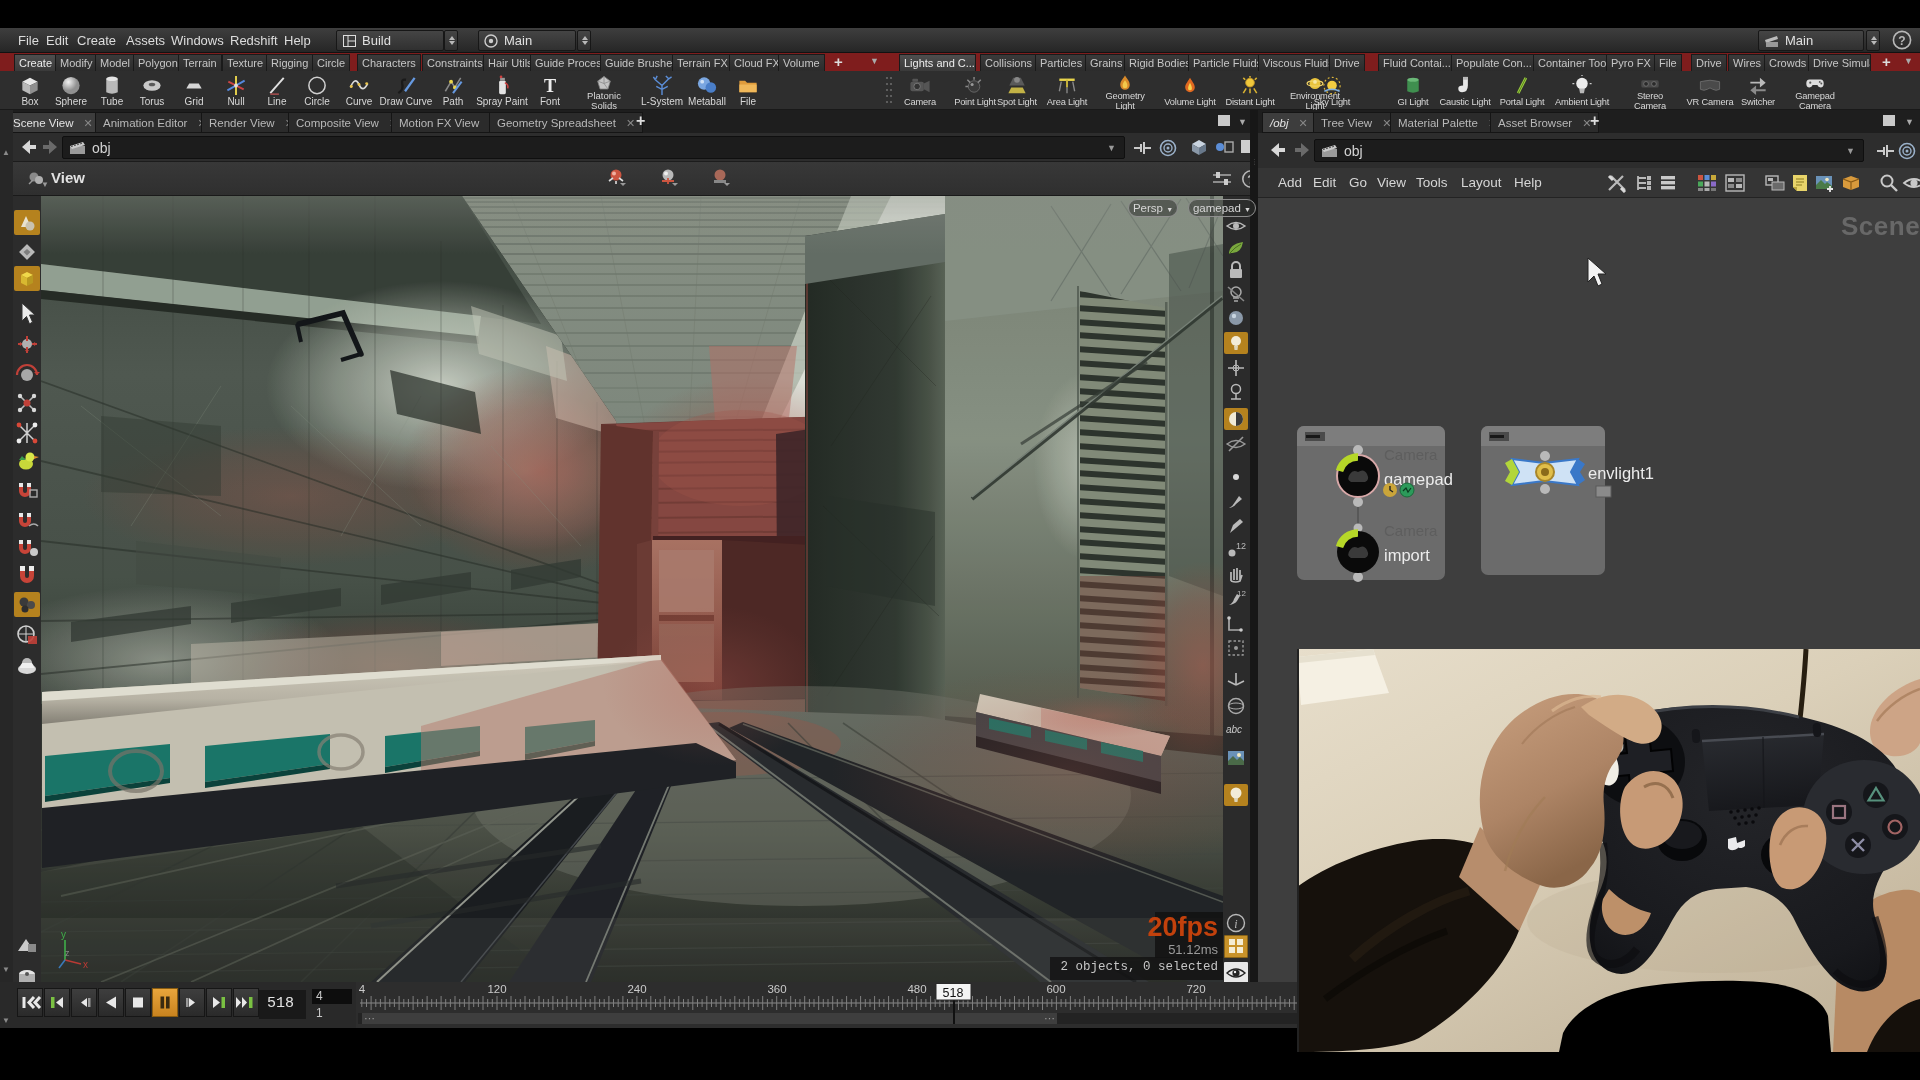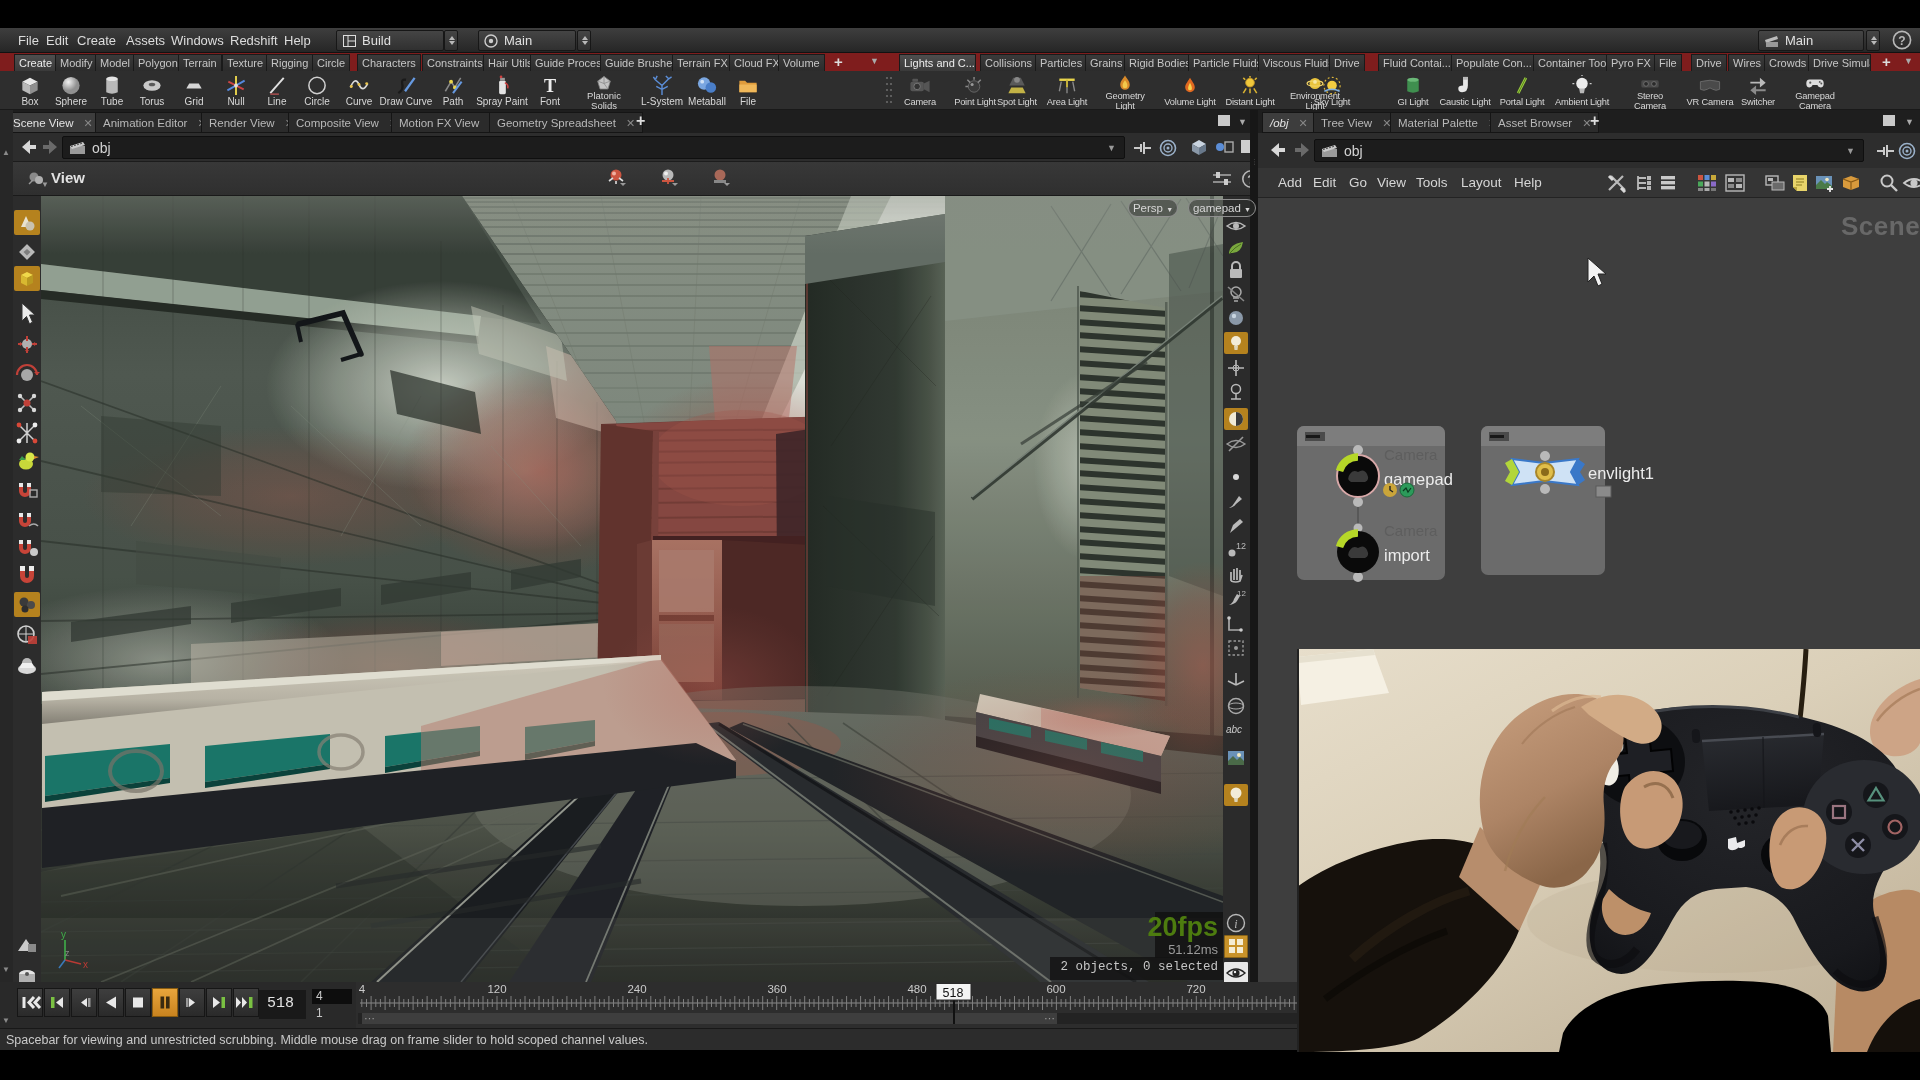--- a/index.html
+++ b/index.html
@@ -877,21 +877,21 @@
 <ellipse cx="672" cy="490" rx="110" ry="80" fill="url(#redglow2)" opacity="0.4"></ellipse>
 <rect x="0" y="0" width="1182" height="58" fill="url(#fog)"></rect>
 <rect x="0" y="722" width="1182" height="64" fill="#7d8177" opacity="0.15"></rect>
 <rect x="0" y="0" width="1182" height="786" fill="#141814" opacity="0.06"></rect>
 </svg>
 
   <div class="abs" style="left:1128px;top:199px;width:50px;height:18px;border:1px solid #8f8f8f;border-radius:9px;background:rgba(45,48,45,0.55);font-size:11.5px;color:#d6d6d6;text-align:center;line-height:16px">Persp <span style="font-size:7px">▼</span></div>
   <div class="abs" style="left:1188px;top:199px;width:68px;height:18px;border:1px solid #8f8f8f;border-radius:9px;background:rgba(45,48,45,0.55);font-size:11.5px;color:#d6d6d6;text-align:center;line-height:16px">gamepad <span style="font-size:7px">▼</span></div>
   <div class="abs" style="left:1155px;top:912px;width:68px;height:46px;background:rgba(16,16,16,0.78)"></div>
   <div class="abs" style="left:1050px;top:957px;width:173px;height:23px;background:rgba(18,18,18,0.82)"></div>
-  <div class="abs" style="left:1138px;top:912px;width:80px;height:30px;font-size:27px;font-weight:bold;color:#4d7c0f;text-align:right;font-family:'Liberation Sans',sans-serif">20fps</div>
+  <div class="abs" style="left:1138px;top:912px;width:80px;height:30px;font-size:27px;font-weight:bold;color:#c2410c;text-align:right;font-family:'Liberation Sans',sans-serif">20fps</div>
   <div class="abs" style="left:1138px;top:942px;width:80px;height:15px;font-size:13px;color:#9a9a9a;text-align:right">51.12ms</div>
   <div class="abs" style="left:1050px;top:960px;width:168px;text-align:right;font-size:12.5px;color:#c6c6c6;font-family:'Liberation Mono',monospace;letter-spacing:0px">2 objects, 0 selected</div>
   <svg class="abs" style="left:55px;top:928px" width="42" height="42" viewBox="0 0 42 42">
       <text x="6" y="10" font-size="10" fill="#3fae4a">y</text>
       <line x1="10" y1="32" x2="10" y2="12" stroke="#3fae4a" stroke-width="1.6"></line>
       <line x1="10" y1="32" x2="26" y2="36" stroke="#b93a34" stroke-width="1.6"></line>
       <line x1="10" y1="32" x2="4" y2="40" stroke="#3a7ab9" stroke-width="1.6"></line>
       <text x="28" y="40" font-size="10" fill="#b93a34">x</text>
       <text x="10" y="28" font-size="9" fill="#8a8a8a">z</text>
     </svg>
@@ -1414,21 +1414,20 @@
           <text x="980" y="11">840</text>
           <text x="1120" y="11">960</text>
           <text x="1260" y="11">1080</text>
           <text x="1400" y="11">1200</text>
         </g>
       <line x1="598" y1="10" x2="598" y2="42" stroke="#111" stroke-width="2"></line>
       <rect x="580" y="1.5" width="35" height="16.5" fill="#f4f4f4" stroke="#2a2a2a"></rect>
       <text x="597" y="14.5" font-size="12.5" fill="#111" text-anchor="middle" font-family="Liberation Sans">518</text>
     </svg>
   </div>
-  <div id="statusbar" class="abs">Spacebar for viewing and unrestricted scrubbing. Middle mouse drag on frame slider to hold scoped channel values.</div>
   <div class="abs" style="left:0;top:1050px;width:1920px;height:30px;background:#000"></div>
   <span class="abs" style="left:2px;top:1016px;color:#8a8a8a;font-size:8px">▼</span>
   <svg id="webcam" class="abs" style="left:1297px;top:649px;z-index:50" width="623" height="403" viewBox="0 0 623 403">
     <defs>
       <linearGradient id="deskg" x1="0" y1="0" x2="0.75" y2="1">
           <stop offset="0" stop-color="#e7decb"></stop>
           <stop offset="0.45" stop-color="#dbd0b9"></stop>
           <stop offset="1" stop-color="#c2b49b"></stop>
         </linearGradient>
       <linearGradient id="sking" x1="0" y1="0" x2="0.4" y2="1">

